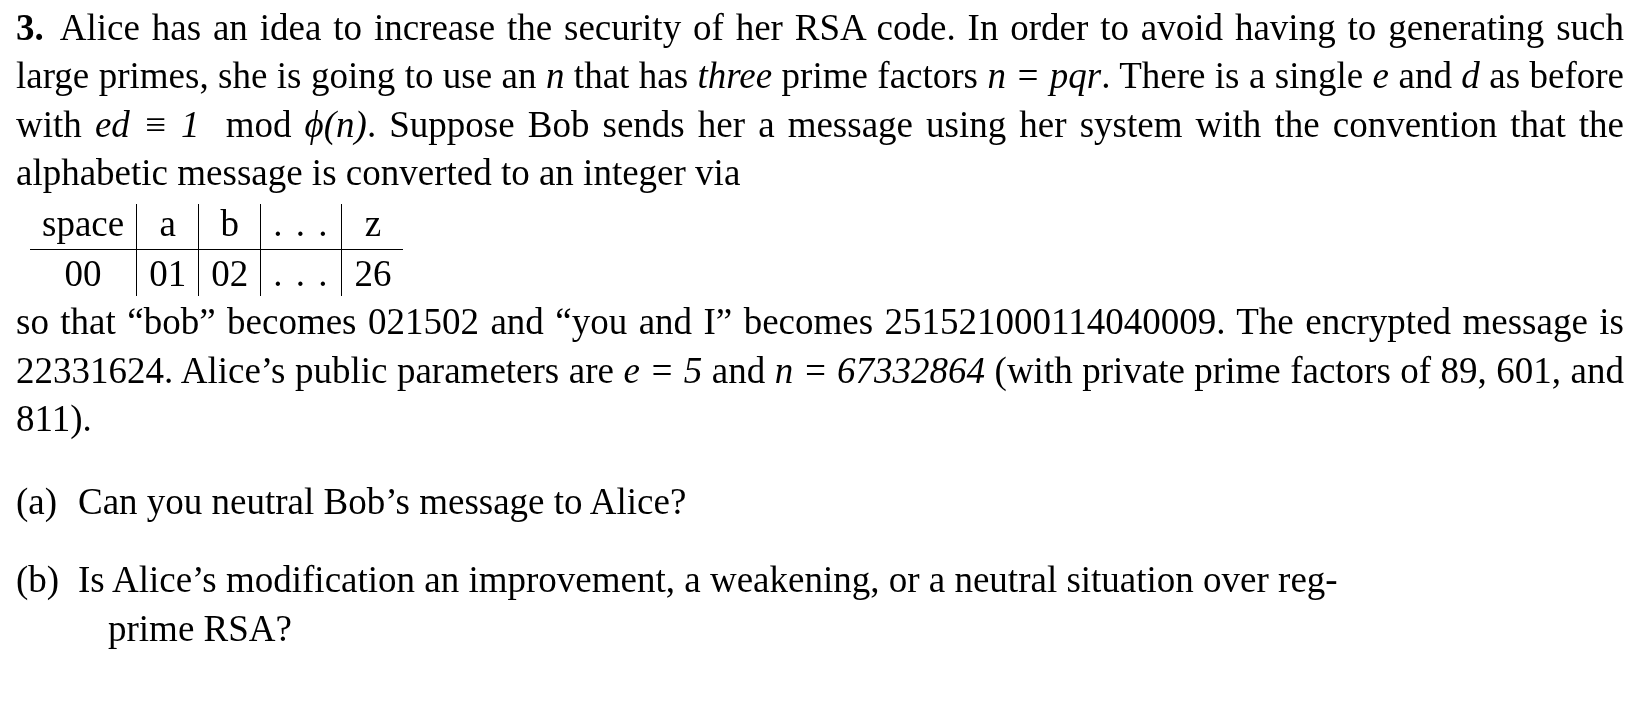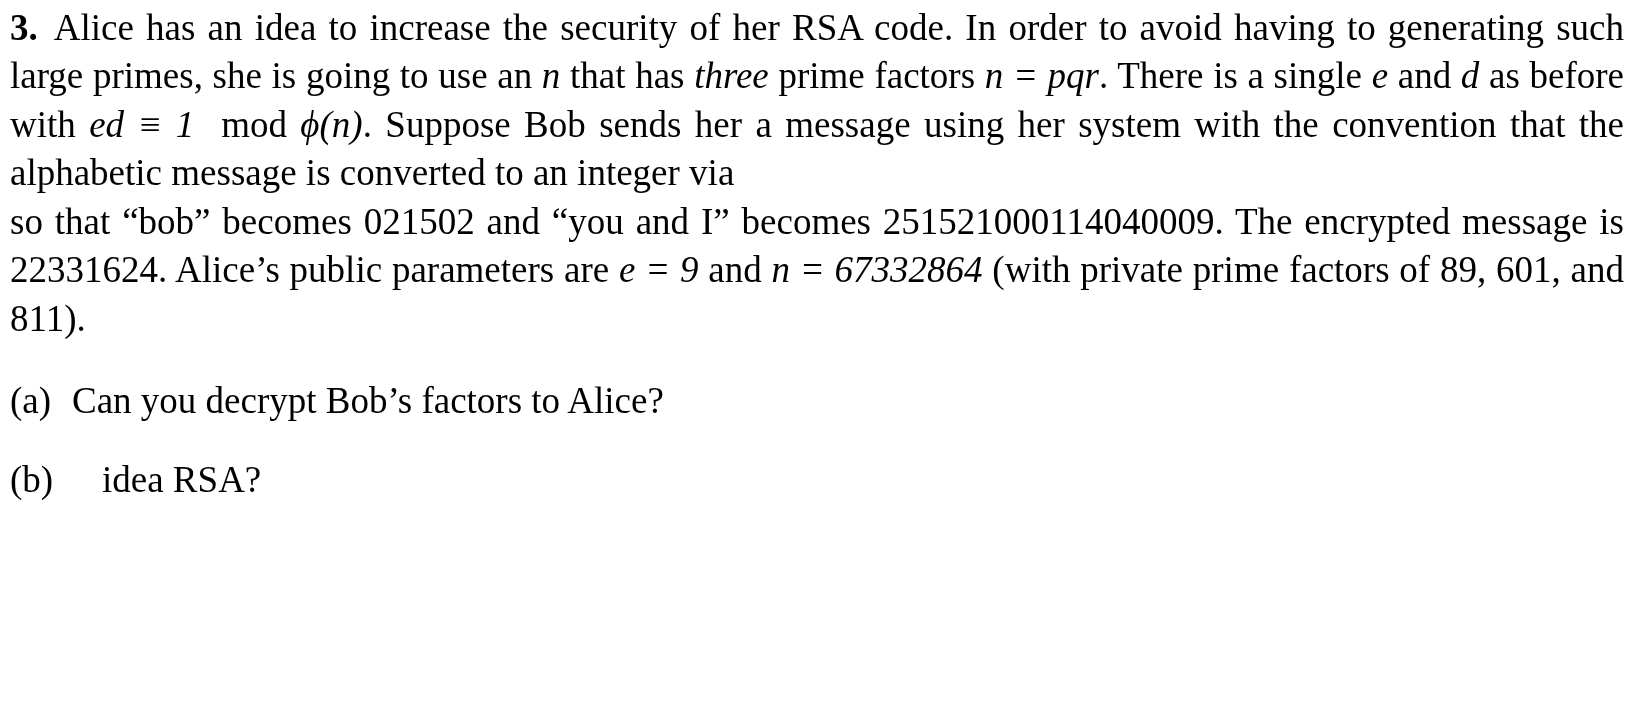--- a/index.html
+++ b/index.html
@@ -11,21 +11,21 @@
     width: 1632px;
     height: 723px;
     overflow: hidden;
     font-family: "Liberation Serif", serif;
     color: #000000;
   }
   .page {
     position: relative;
     width: 1632px;
     height: 723px;
-    padding: 4px 8px 0 10px;
+    padding: 4px 8px 0 16px;
     box-sizing: border-box;
   }
   .problem {
     font-size: 37px;
     line-height: 1.31;
     text-align: justify;
     text-justify: inter-word;
   }
   .qnum {
     font-weight: bold;
@@ -103,31 +103,50 @@
 </style>
 </head>
 <body>
 
 <div class="page">
 
   <div class="problem">
     <span class="qnum">3.</span><span class="qnum-gap"></span><span>Alice has an idea to increase the security of her RSA code. In order to avoid having to generating such large primes, she is going to use an </span><span class="it">n</span><span> that has </span><span class="it">three</span><span> prime factors </span><span class="it nowrap">n = pqr</span><span>. There is a single </span><span class="it">e</span><span> and </span><span class="it">d</span><span> as before with </span><span class="it nowrap">ed ≡ 1</span>&nbsp;&nbsp;<span>mod</span>&nbsp;<span class="it nowrap">ϕ(n)</span><span>. Suppose Bob sends her a message using her system with the convention that the alphabetic message is converted to an integer via</span>
   </div>
 
+  <table class="conv-table">
+    <tbody>
+        <tr class="head">
+      <td class="first">space</td>
+      <td>a</td>
+      <td>b</td>
+      <td class="dots">. . .</td>
+      <td class="last">z</td>
+    </tr>
+    <tr class="body">
+      <td class="first">00</td>
+      <td>01</td>
+      <td>02</td>
+      <td class="dots">. . .</td>
+      <td class="last">26</td>
+    </tr>
+  </tbody>
+    </table>
 
   <div class="tail">
-    <span>so that “bob” becomes 021502 and “you and I” becomes 251521000114040009.  The encrypted message is 22331624. Alice’s public parameters are </span><span class="it nowrap">e = 9</span><span> and </span><span class="it nowrap">n = 67332864</span><span> (with private prime factors of 89, 601, and 811).</span>
+    <span>so that “bob” becomes 021502 and “you and I” becomes 251521000114040009.  The encrypted message is 22331624. Alice’s public parameters are </span><span class="it nowrap">e = 5</span><span> and </span><span class="it nowrap">n = 67332864</span><span> (with private prime factors of 89, 601, and 811).</span>
   </div>
 
   <div class="parts">
     <div class="part">
       <div class="part-label">(a)</div>
-      <div class="part-text">Can you decrypt Bob’s factors to Alice?</div>
+      <div class="part-text">Can you neutral Bob’s message to Alice?</div>
     </div>
     <div class="part">
       <div class="part-label">(b)</div>
       <div class="part-text">
-        <span class="cont">idea RSA?</span>
+        <span>Is Alice’s modification an improvement, a weakening, or a neutral situation over reg-</span>
+        <span class="cont">prime RSA?</span>
       </div>
     </div>
   </div>
 
 </div>
 
 </body></html>

